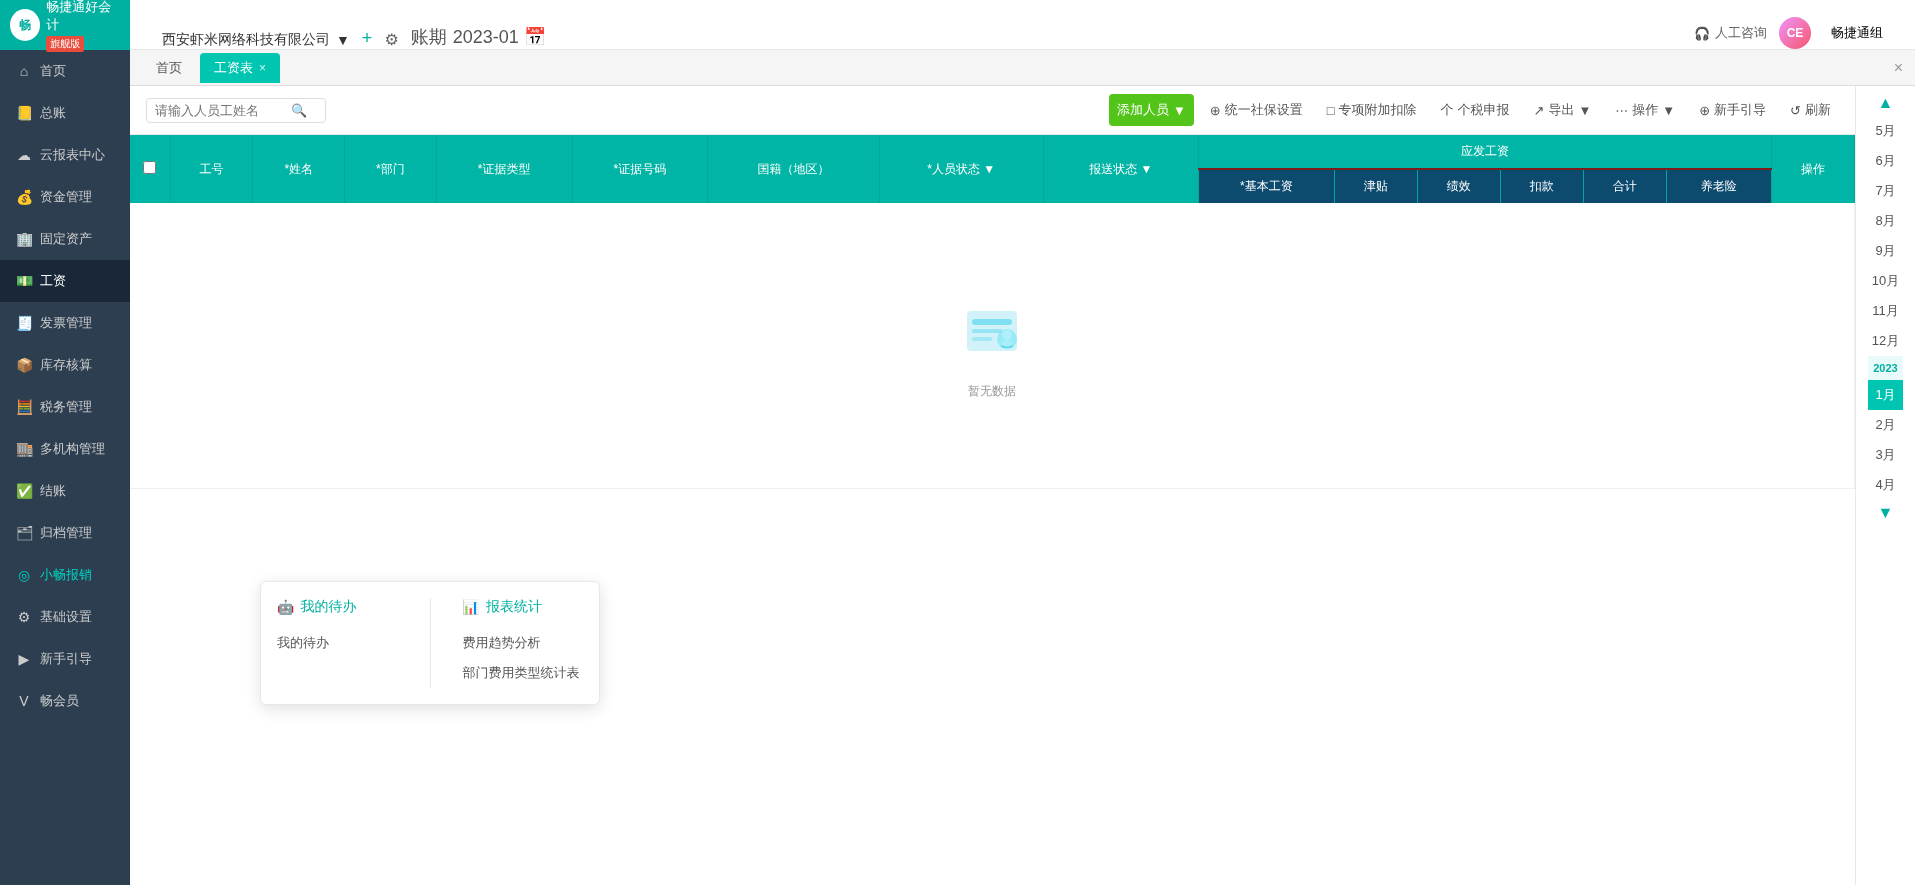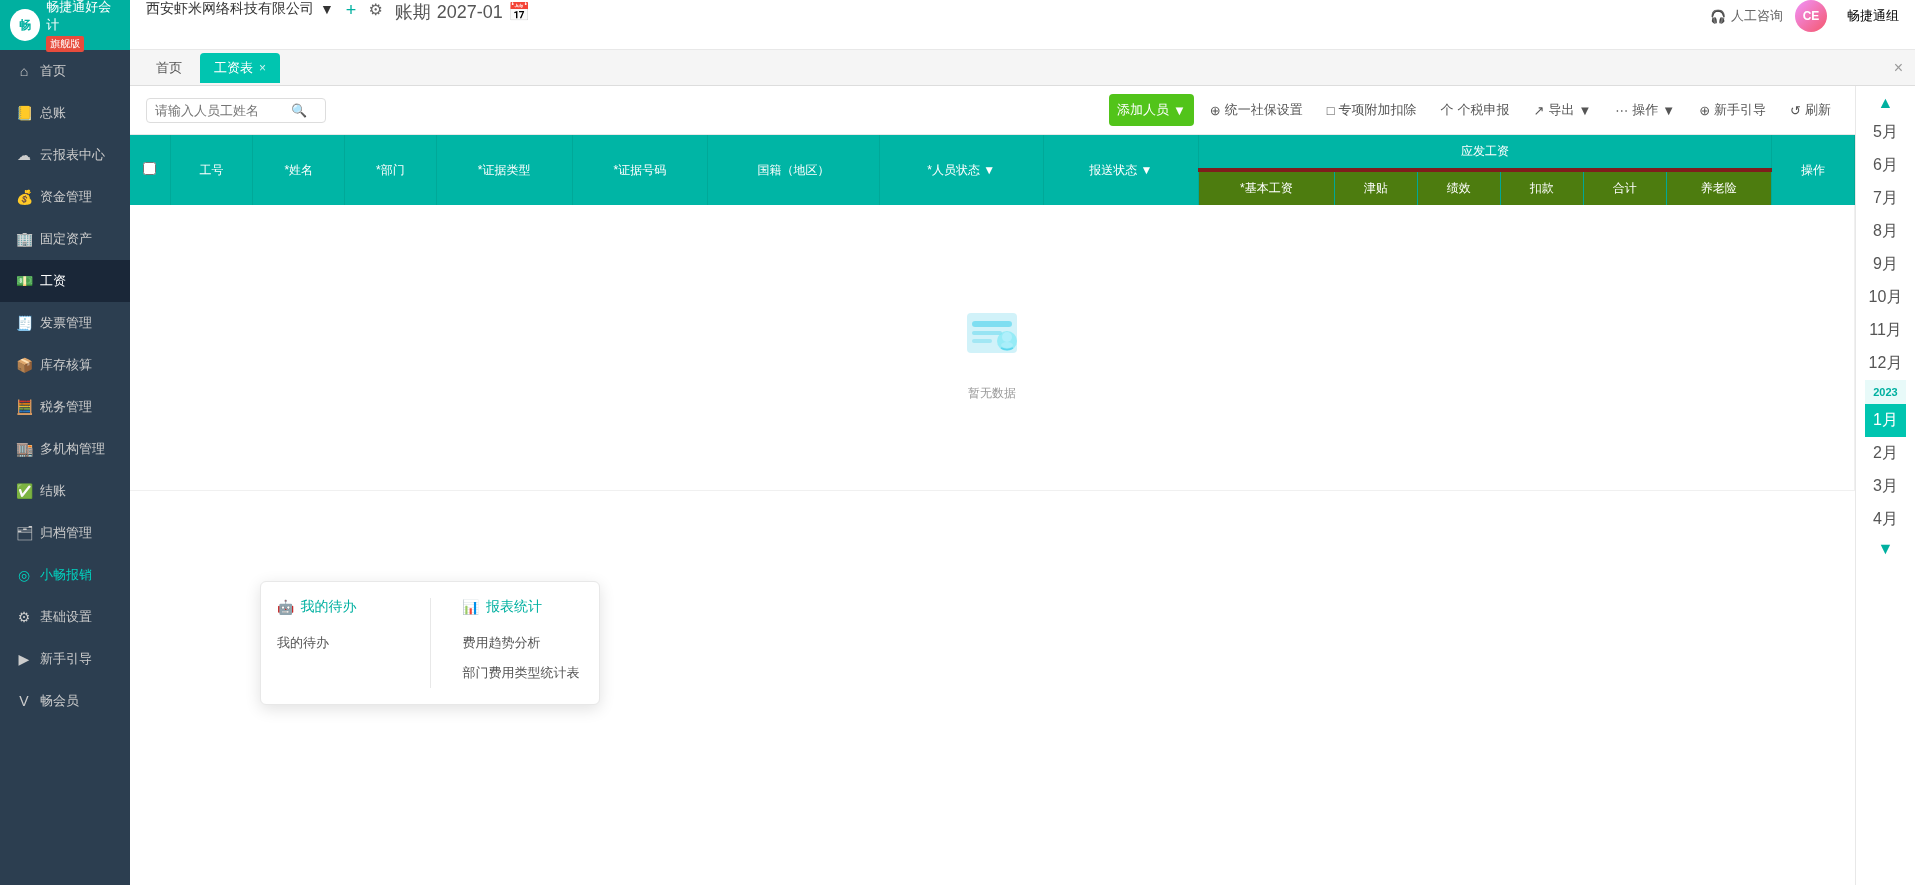--- a/index.html
+++ b/index.html
@@ -65,22 +65,22 @@
       flex-direction: column;
       height: 885px;
       overflow: hidden;
     }
 
     
     .header {
       height: 50px;
       background: #fff;
       display: flex;
-      align-items: flex-start;
-      padding: 0 16px;
+      align-items: flex-end;
+      padding: 0 32px;
       border-bottom: 1px solid #e8e8e8;
       gap: 12px;
     }
     .company-name {
       font-size: 14px;
       color: #333;
       display: flex;
       align-items: center;
       gap: 6px;
       cursor: pointer;
@@ -230,21 +230,21 @@
     .salary-table th {
       background: #00b5a5;
       color: #fff;
       padding: 8px 10px;
       text-align: center;
       border-right: 1px solid #00a898;
       white-space: nowrap;
       font-weight: normal;
     }
     .salary-table th.sub-header {
-      background: #4d7c0f;
+      background: #0c4a6e;
     }
     .salary-table td {
       padding: 8px 10px;
       text-align: right;
       border-bottom: 1px solid #f0f0f0;
       border-right: 1px solid #f0f0f0;
     }
     .checkbox-col { width: 40px; }
     .empty-state {
       display: flex;
@@ -269,21 +269,21 @@
       flex-direction: column;
       align-items: center;
       padding: 4px 0;
       overflow-y: auto;
       position: relative;
     }
     .month-item {
       width: 100%;
       text-align: center;
       padding: 6px 4px;
-      font-size: 16px;
+      font-size: 13px;
       color: #555;
       cursor: pointer;
     }
     .month-item.active {
       background: #00c5b0;
       color: #fff;
     }
     .month-item.year-label {
       font-size: 11px;
       color: #00b0a0;
@@ -434,21 +434,21 @@
 
   <div class="header">
     <div class="company-name">
       <span>西安虾米网络科技有限公司</span>
       <span>▼</span>
     </div>
     <span style="color:#00b0a0;font-size:18px;cursor:pointer;">+</span>
     <span style="color:#666;font-size:16px;cursor:pointer;">⚙</span>
     <div class="period-info">
       <span>账期</span>
-      <span>2027-01</span>
+      <span>2023-01</span>
       <span style="cursor:pointer;">📅</span>
     </div>
     <div class="header-actions">
       <div class="header-btn">
         <span>🎧</span>
         <span>人工咨询</span>
       </div>
       <div style="display:flex;align-items:center;gap:20px;">
         <div class="user-avatar">CE</div>
         <span>畅捷通组</span>
@@ -524,21 +524,21 @@
               </th>
 
               <th rowspan="2">工号</th>
               <th rowspan="2">*姓名</th>
               <th rowspan="2">*部门</th>
               <th rowspan="2">*证据类型</th>
               <th rowspan="2">*证据号码</th>
               <th rowspan="2">国籍（地区）</th>
               <th rowspan="2">*人员状态 ▼</th>
               <th rowspan="2">报送状态 ▼</th>
-              <th colspan="6" style="border-bottom:4px solid #7f1d1d;">应发工资</th>
+              <th colspan="6" style="border-bottom:2px solid #7f1d1d;">应发工资</th>
               <th rowspan="2">操作</th>
             </tr>
             <tr>
               <th class="sub-header">*基本工资</th>
               <th class="sub-header">津贴</th>
               <th class="sub-header">绩效</th>
               <th class="sub-header">扣款</th>
               <th class="sub-header">合计</th>
               <th class="sub-header">养老险</th>
             </tr>

